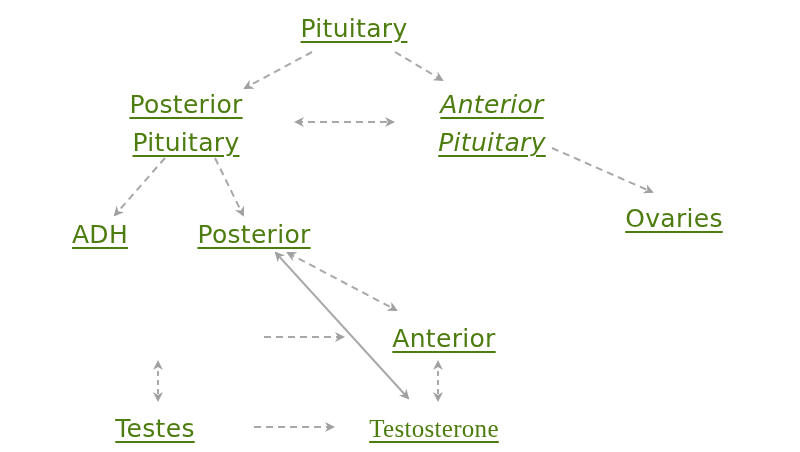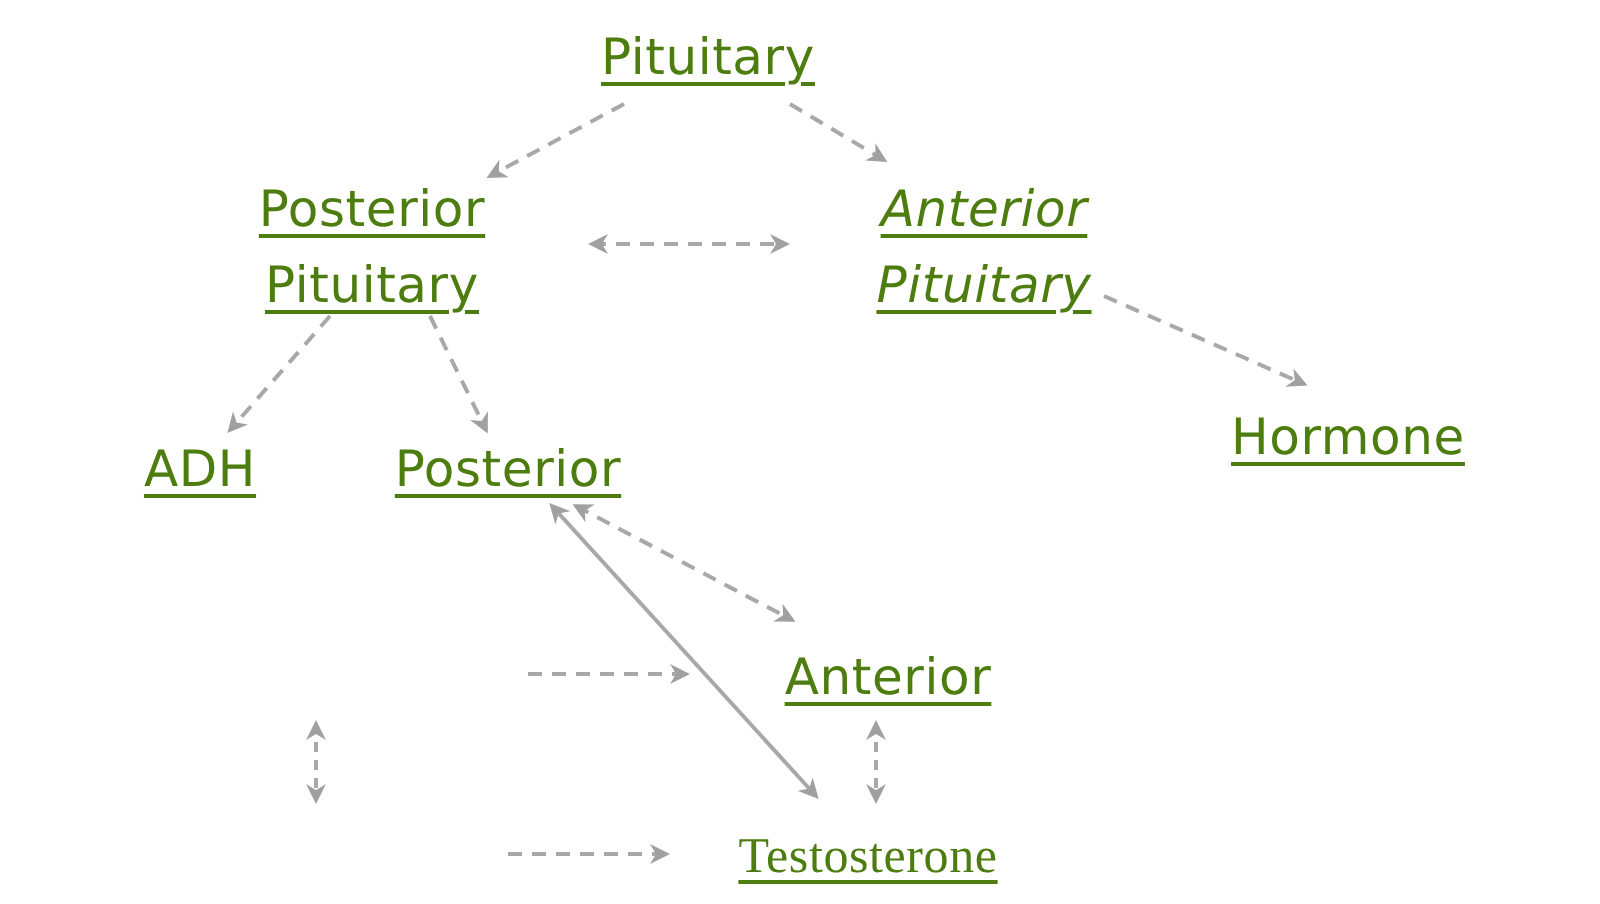--- a/index.html
+++ b/index.html
@@ -53,25 +53,28 @@
 
   <div class="node" style="left:62px;top:216px;width:76px;">
     <span>ADH</span>
   </div>
 
   <div class="node" style="left:186px;top:216px;width:136px;">
     <span>Posterior</span>
   </div>
 
   <div class="node" style="left:604px;top:200px;width:140px;">
-    <span>Hormone</span>
+    <span>Ovaries</span>
   </div>
 
 
   <div class="node" style="left:374px;top:320px;width:140px;">
     <span>Anterior</span>
   </div>
 
+  <div class="node" style="left:100px;top:410px;width:110px;">
+    <span>Testes</span>
+  </div>
 
   <div class="node" style="left:336px;top:410px;width:196px;font-family:Liberation Serif, serif;">
     <span>Testosterone</span>
   </div>
 </div>
 
 </body></html>

